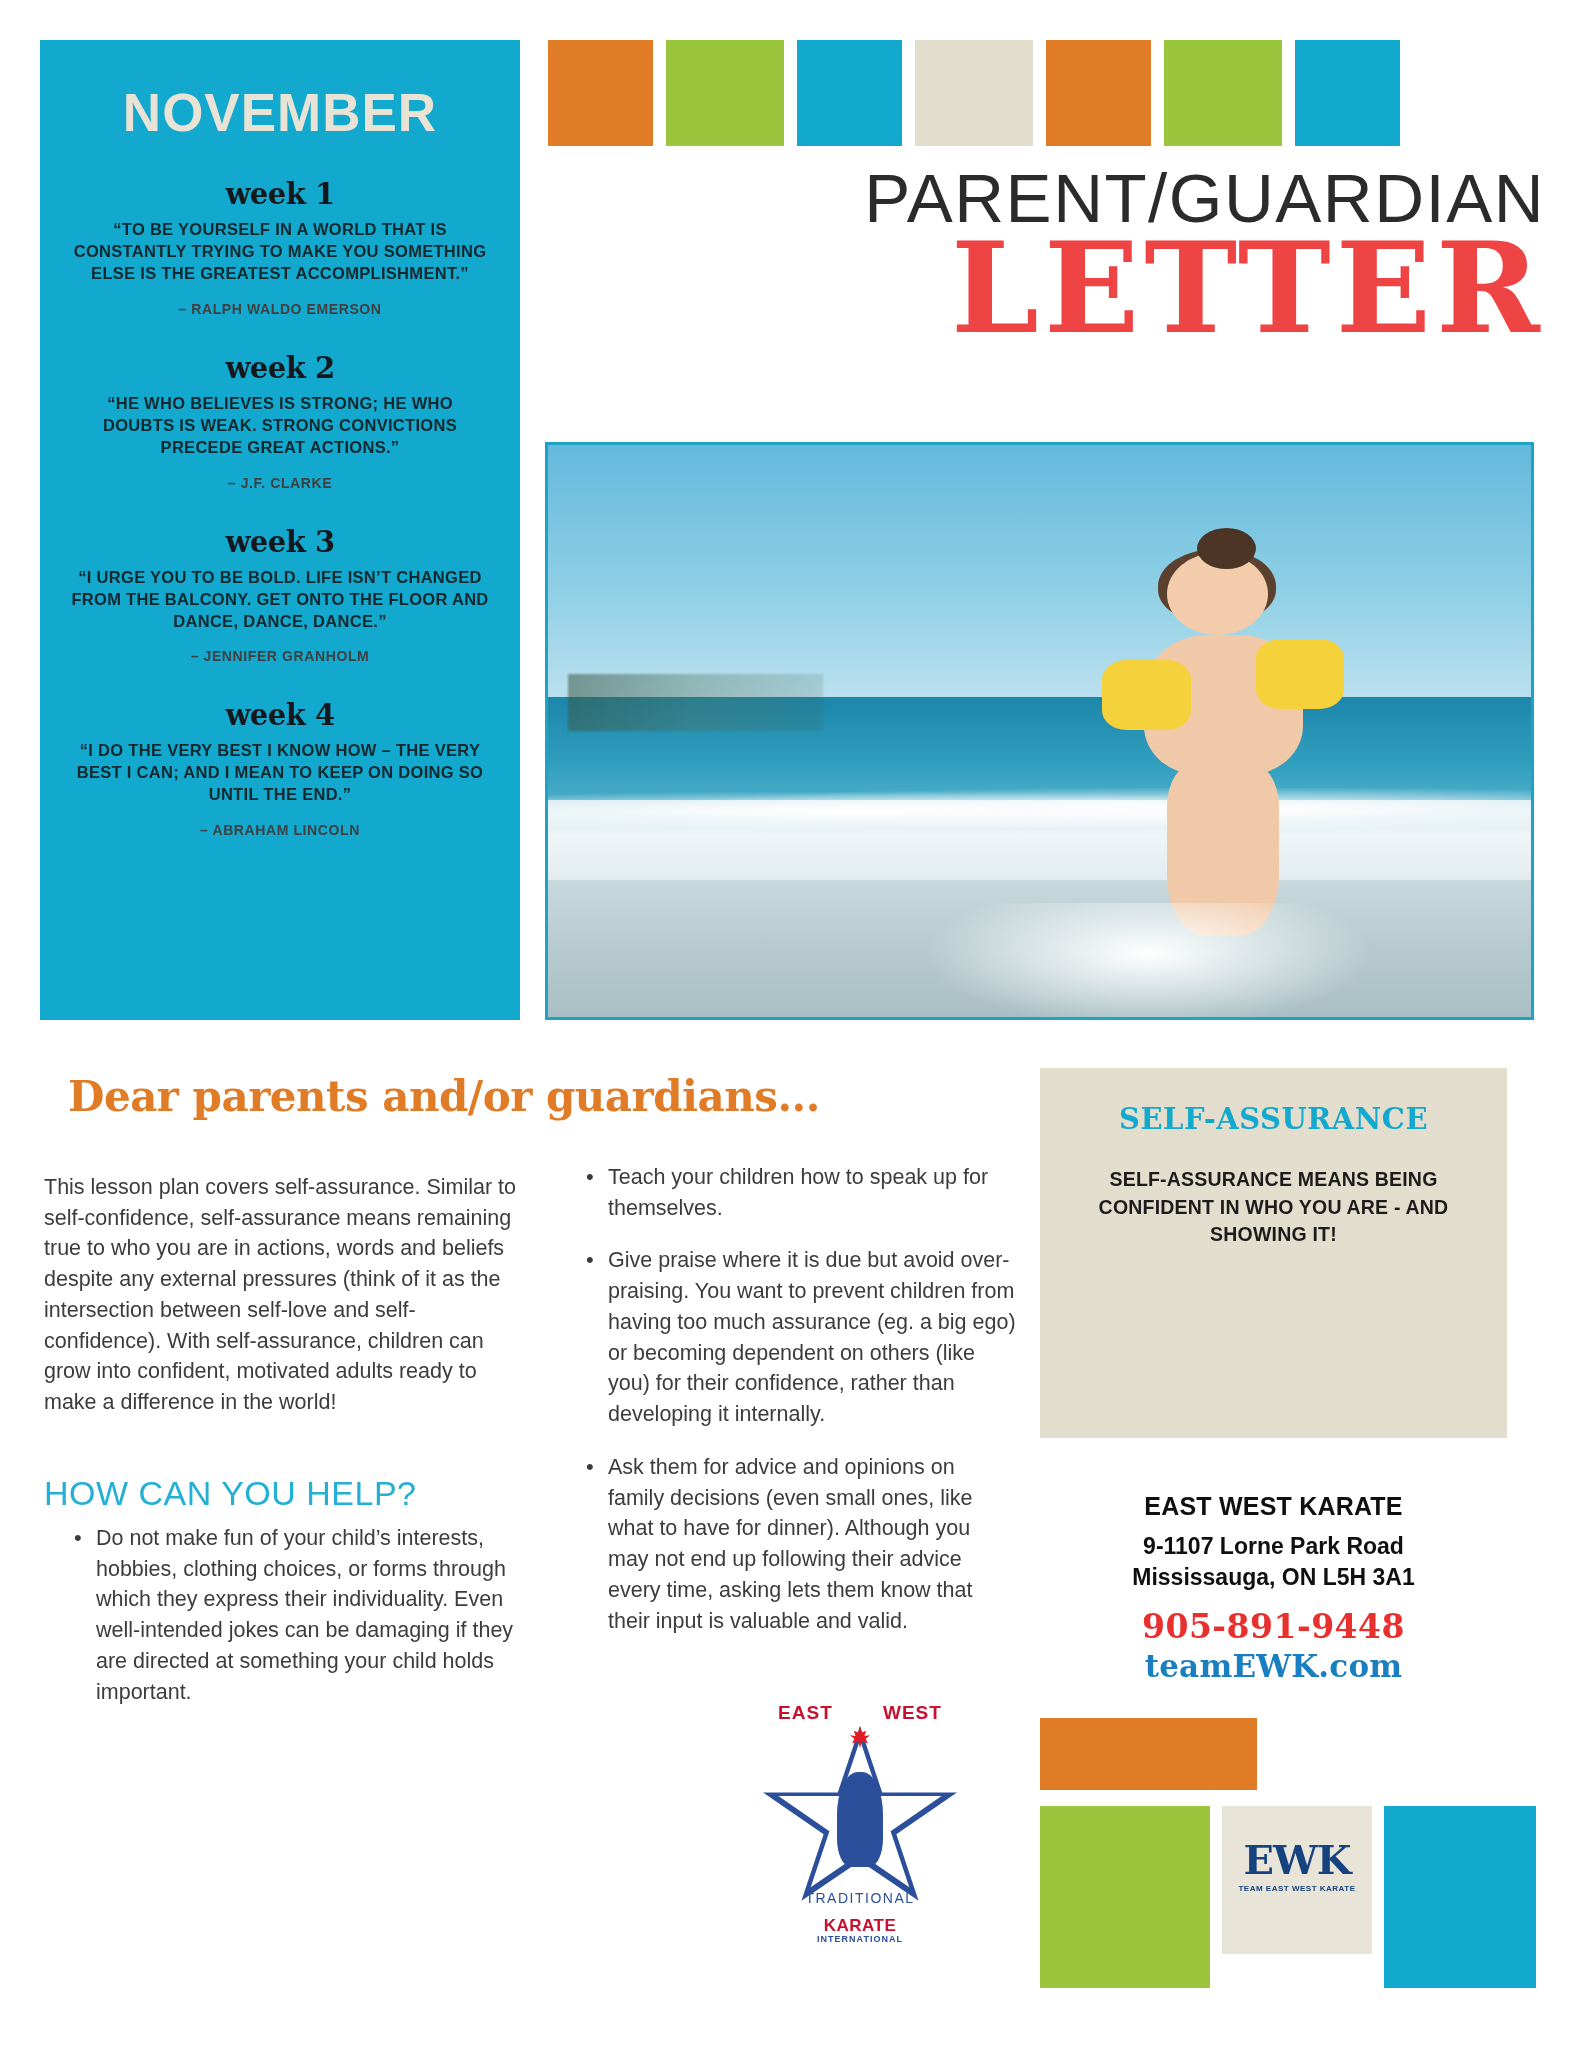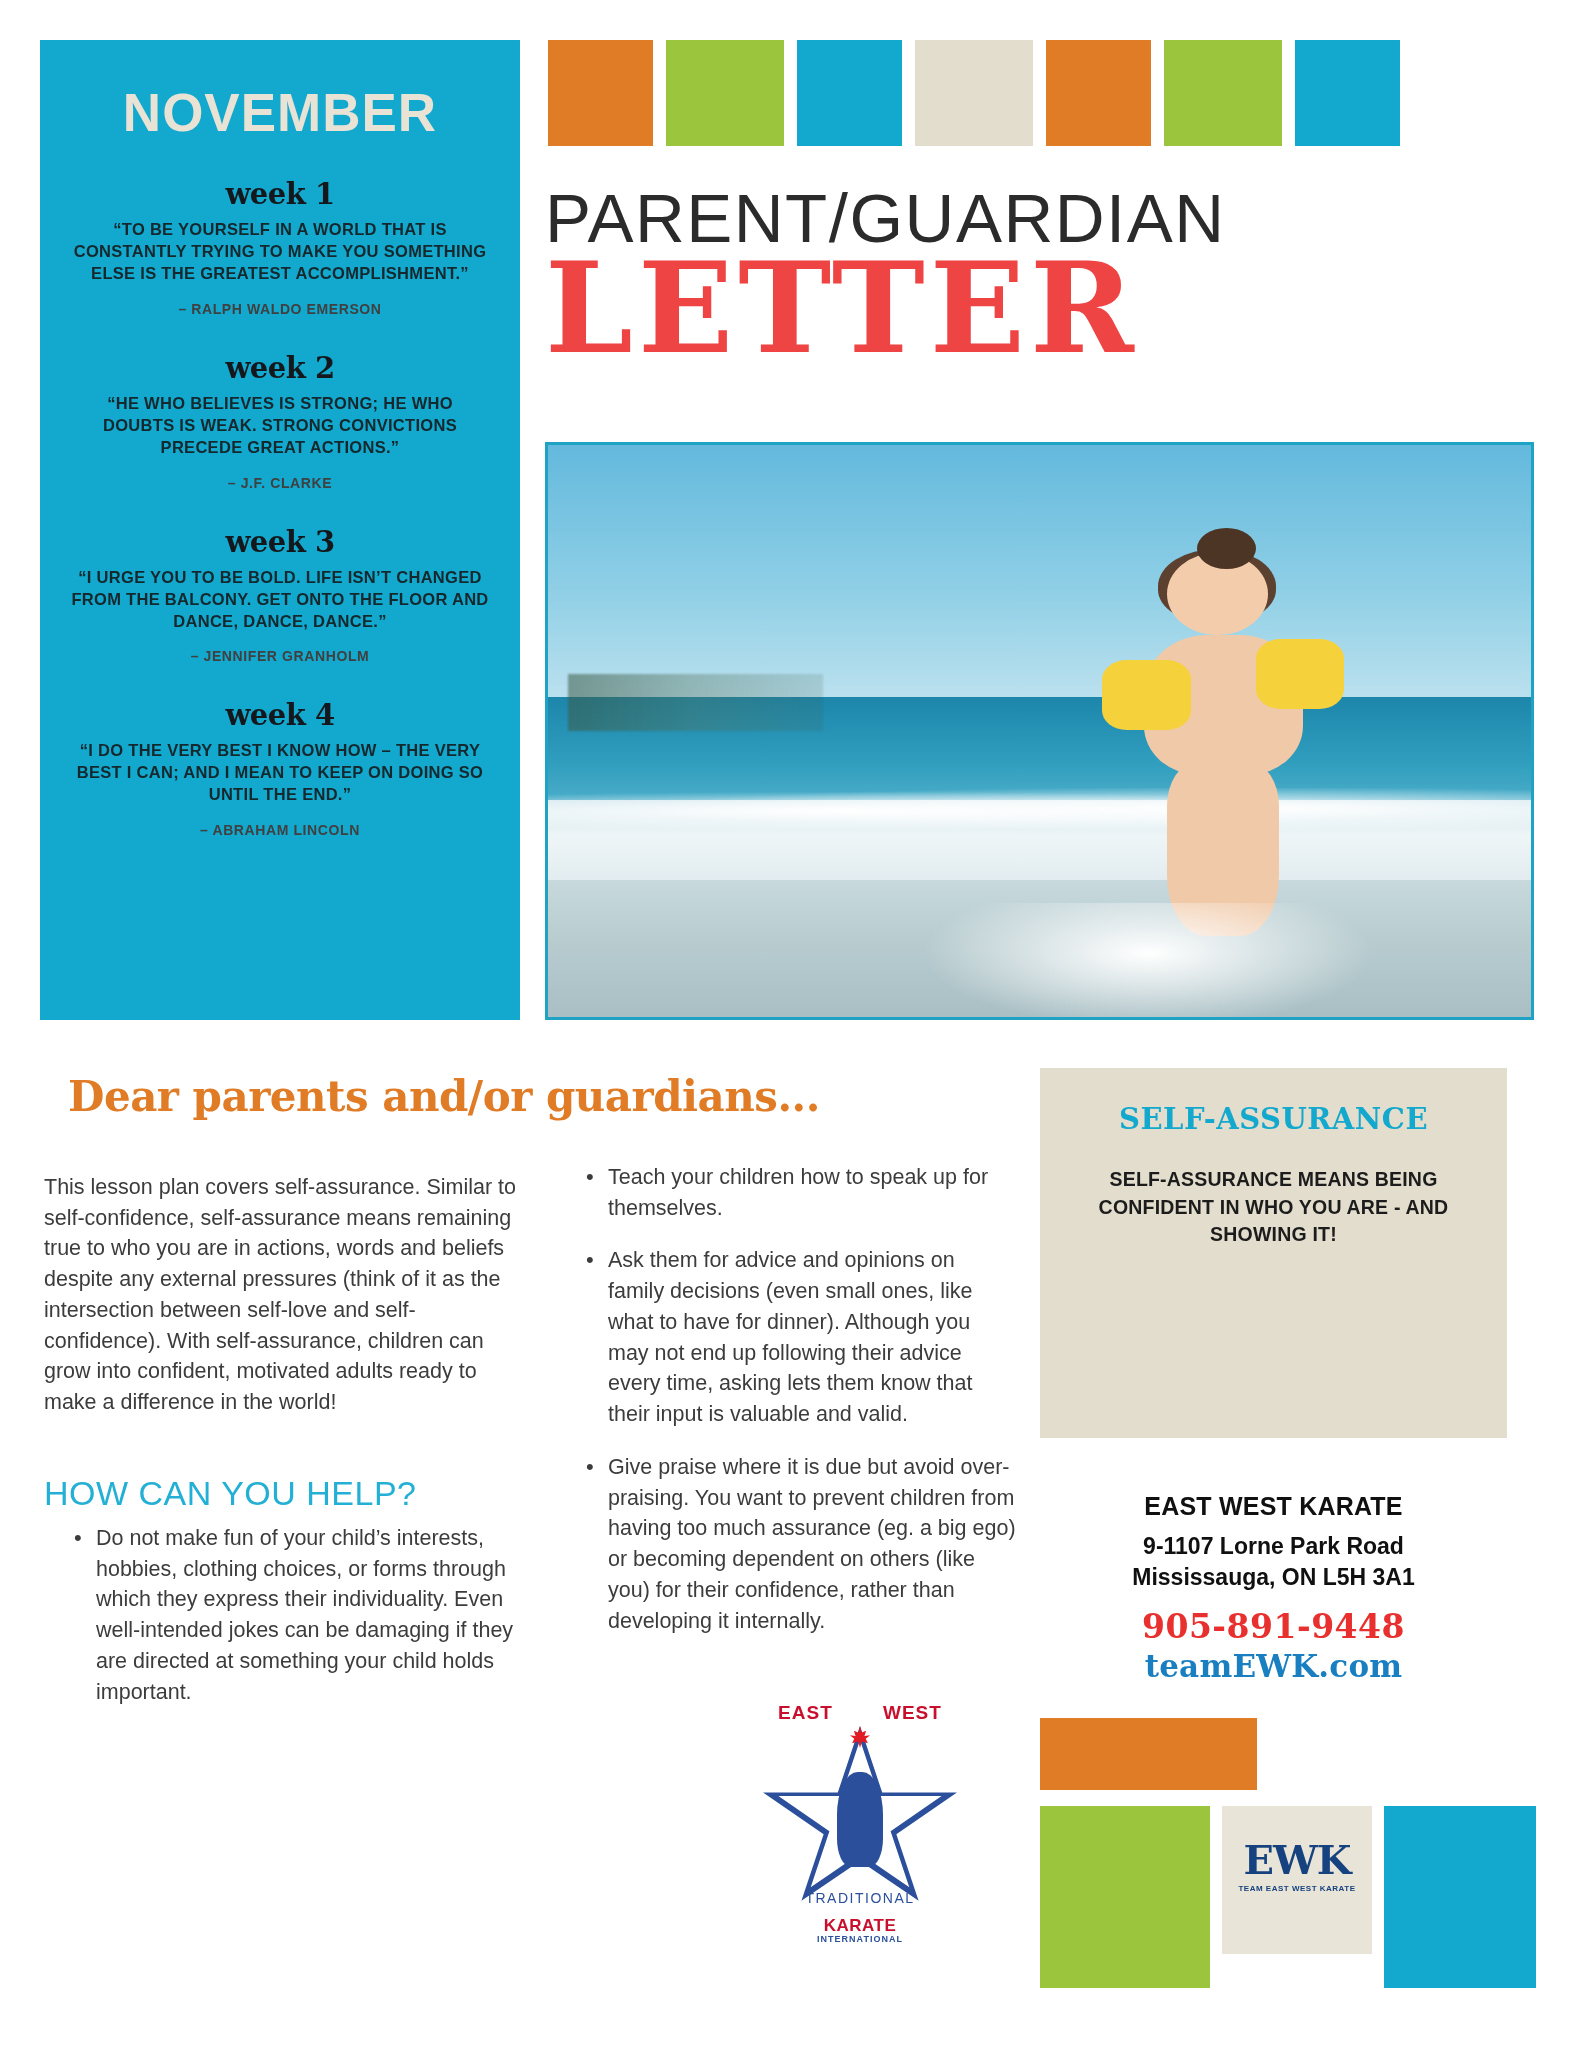--- a/index.html
+++ b/index.html
@@ -58,21 +58,21 @@
   }
   .week-author{
     color:#404040;
     font-size:14px;
     font-weight:bold;
     letter-spacing:0.6px;
     margin-top:16px;
   }
 
   
-  .masthead{position:absolute;left:545px;top:184px;width:1000px;}
+  .masthead{position:absolute;left:545px;top:164px;width:1000px;text-align:right;}
   .title-1{
     font-size:69px;
     color:#2b2b2b;
     letter-spacing:1.5px;
     line-height:1;
     font-weight:400;
     white-space:nowrap;
   }
   .title-2{
     font-family:"DejaVu Serif", serif;
@@ -299,22 +299,22 @@
     <p class="body-p">This lesson plan covers self-assurance. Similar to self-confidence, self-assurance means remaining true to who you are in actions, words and beliefs despite any external pressures (think of it as the intersection between self-love and self-confidence). With self-assurance, children can grow into confident, motivated adults ready to make a difference in the world!</p>
     <div class="help-head">HOW CAN YOU HELP?</div>
     <ul class="bul">
       <li>Do not make fun of your child’s interests, hobbies, clothing choices, or forms through which they express their individuality. Even well-intended jokes can be damaging if they are directed at something your child holds important.</li>
     </ul>
   </div>
 
   <div class="col-mid">
     <ul class="bul">
       <li>Teach your children how to speak up for themselves.</li>
+      <li>Give praise where it is due but avoid over-praising. You want to prevent children from having too much assurance (eg. a big ego) or becoming dependent on others (like you) for their confidence, rather than developing it internally.</li>
       <li>Ask them for advice and opinions on family decisions (even small ones, like what to have for dinner). Although you may not end up following their advice every time, asking lets them know that their input is valuable and valid.</li>
-      <li>Give praise where it is due but avoid over-praising. You want to prevent children from having too much assurance (eg. a big ego) or becoming dependent on others (like you) for their confidence, rather than developing it internally.</li>
     </ul>
   </div>
 
   <div class="sand-box">
     <div class="sand-title">SELF-ASSURANCE</div>
     <div class="sand-body">SELF-ASSURANCE MEANS BEING CONFIDENT IN WHO YOU ARE - AND SHOWING IT!</div>
   </div>
 
   <div class="contact">
     <p class="c-name">EAST WEST KARATE</p>

